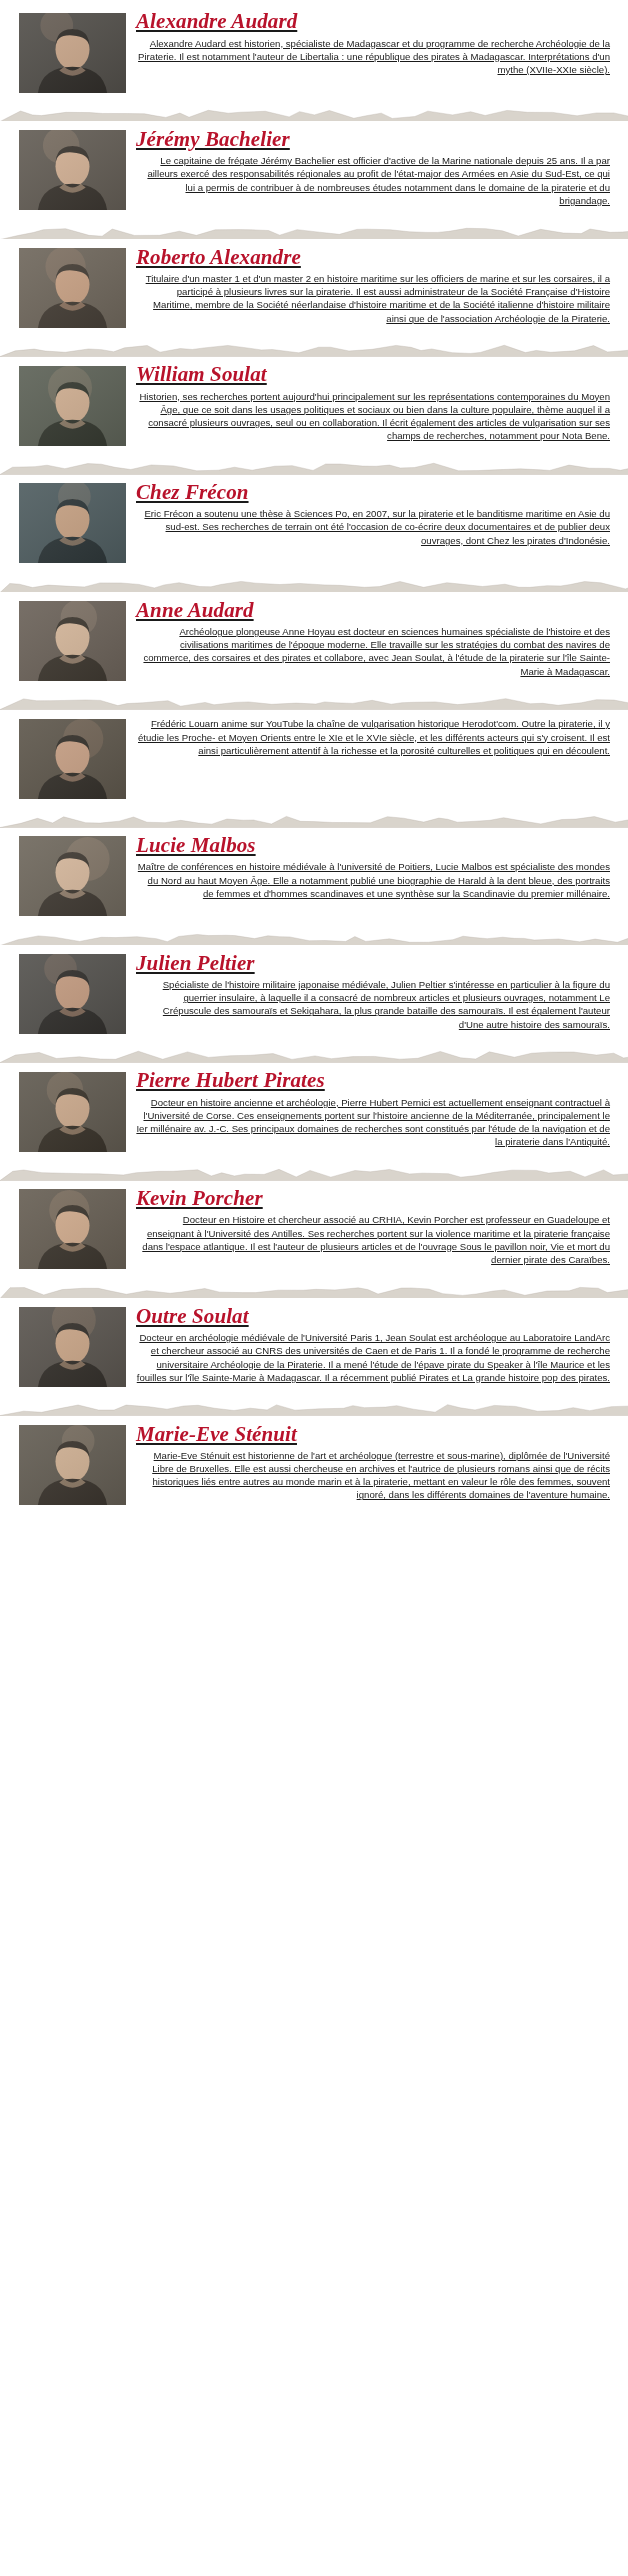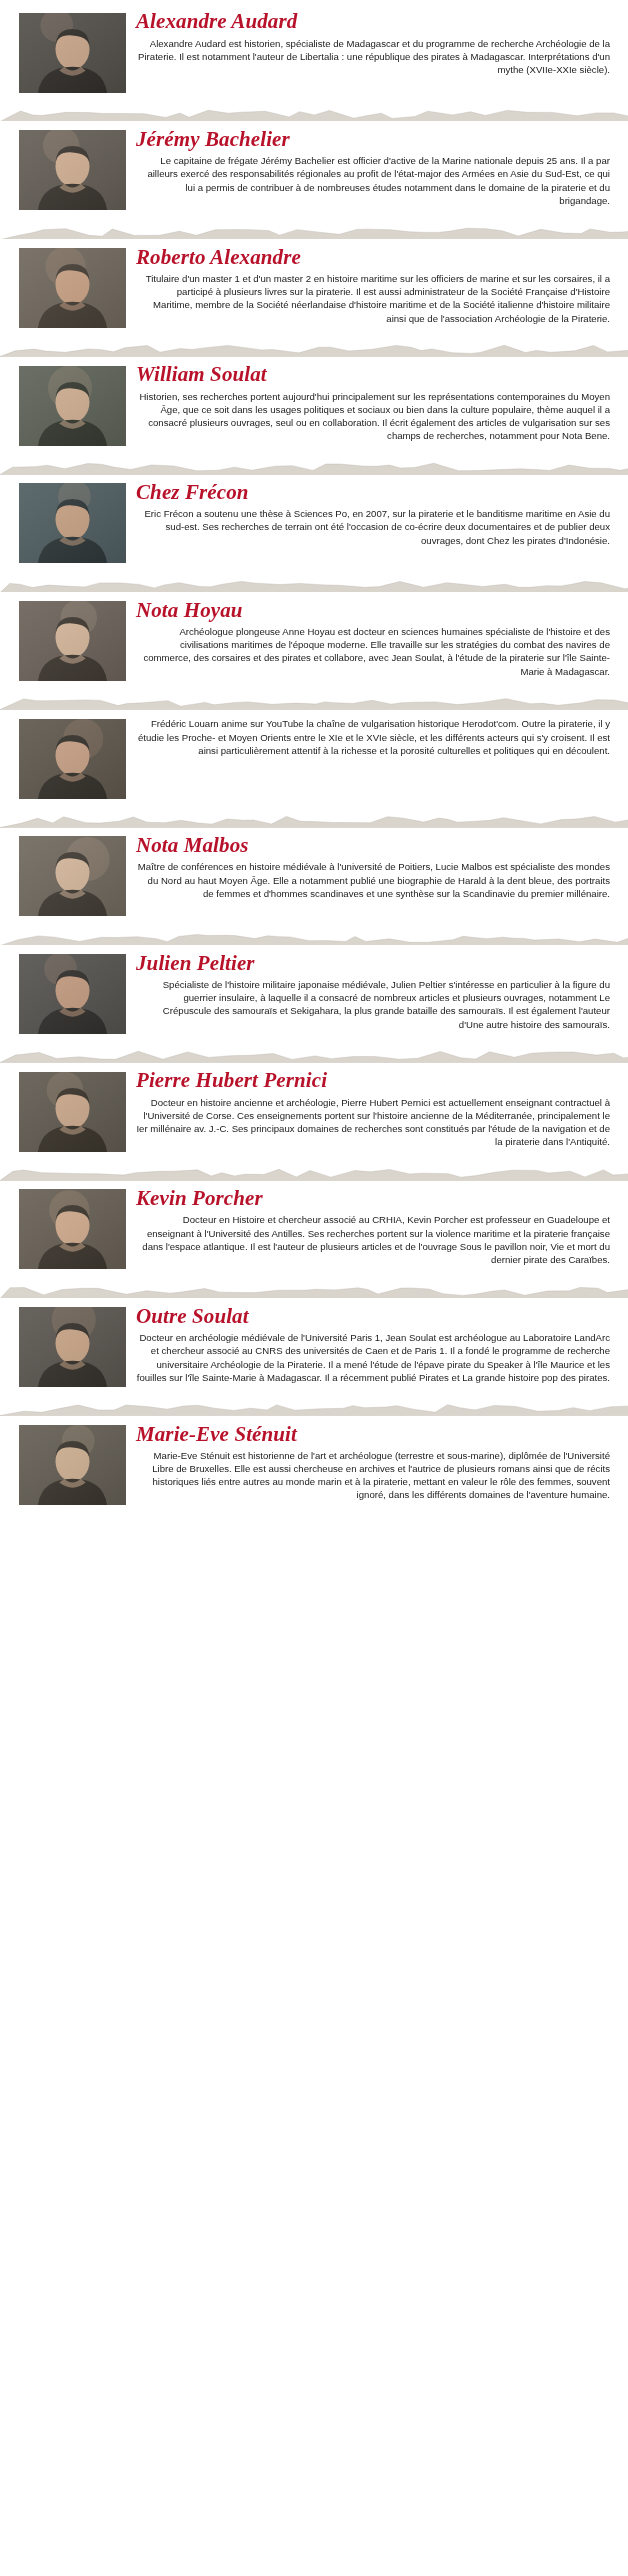--- a/index.html
+++ b/index.html
@@ -21,20 +21,21 @@
   }
   .bio {
     position: relative;
     padding: 0 19px 0 19px;
     margin-bottom: 16.3px;
     box-sizing: border-box;
   }
   .bio-inner {
     position: relative;
     min-height: 75px;
+    text-decoration: underline;
   }
   .portrait {
     float: left;
     width: 107px;
     height: 80px;
     margin-right: 10px;
     margin-top: 1.3px;
     border: 0;
     overflow: hidden;
     position: relative;
@@ -247,21 +248,21 @@
     <path d="M72 86 q13 12 26 0 l8 6 q-21 16 -42 0 z" fill="#d5b79b" opacity="0.55"></path>
     <rect x="0" y="0" width="170" height="128" fill="url(#g5)" opacity="0.18"></rect>
     <defs>
       <linearGradient id="g5" x1="0" y1="0" x2="1" y2="1">
         <stop offset="0%" stop-color="#ffffff" stop-opacity="0.5"></stop>
         <stop offset="100%" stop-color="#000000" stop-opacity="0.6"></stop>
       </linearGradient>
     </defs>
   </svg>
         </div>
-      <h2 class="bio-name">Nota Hoyau</h2>
+      <h2 class="bio-name">Anne Audard</h2>
       <p class="bio-text">Archéologue plongeuse Anne Hoyau est docteur en sciences humaines spécialiste de l'histoire et des civilisations maritimes de l'époque moderne. Elle travaille sur les stratégies du combat des navires de commerce, des corsaires et des pirates et collabore, avec Jean Soulat, à l'étude de la piraterie sur l'île Sainte-Marie à Madagascar.</p>
       <div class="clear"></div>
     </div>
     </div>
     <div class="tear">
       <svg width="629" height="12.6" viewBox="0 0 1000 20">
     <rect x="0" y="0" width="1000" height="20" fill="#ffffff"></rect>
     <path d="M0,20 L37.4,3.0 L58.3,6.0 L80.8,5.8 L101.9,5.5 L137.2,4.7 L159.6,5.4 L187.3,13.7 L202.2,10.4 L227.2,9.2 L267.0,5.9 L287.2,14.6 L326.1,8.6 L340.2,12.4 L374.1,8.6 L394.9,7.8 L432.2,11.6 L470.9,9.7 L502.2,11.2 L516.2,7.8 L533.6,9.2 L560.6,10.2 L591.6,5.3 L622.0,11.4 L638.9,9.1 L657.7,8.4 L692.1,7.8 L727.5,12.1 L765.6,8.6 L803.9,2.6 L843.0,10.7 L862.7,10.0 L887.3,13.2 L924.2,9.2 L948.3,4.2 L976.2,4.9 L1013.5,12.0 L1000,20 Z" fill="#d9d4cc"></path>
     <path d="M0,20 L37.4,3.0 L58.3,6.0 L80.8,5.8 L101.9,5.5 L137.2,4.7 L159.6,5.4 L187.3,13.7 L202.2,10.4 L227.2,9.2 L267.0,5.9 L287.2,14.6 L326.1,8.6 L340.2,12.4 L374.1,8.6 L394.9,7.8 L432.2,11.6 L470.9,9.7 L502.2,11.2 L516.2,7.8 L533.6,9.2 L560.6,10.2 L591.6,5.3 L622.0,11.4 L638.9,9.1 L657.7,8.4 L692.1,7.8 L727.5,12.1 L765.6,8.6 L803.9,2.6 L843.0,10.7 L862.7,10.0 L887.3,13.2 L924.2,9.2 L948.3,4.2 L976.2,4.9 L1013.5,12.0 L1000,20 Z" fill="none" stroke="#b7b0a6" stroke-width="0.8" opacity="0.7"></path>
   </svg>
@@ -310,21 +311,21 @@
     <path d="M72 86 q13 12 26 0 l8 6 q-21 16 -42 0 z" fill="#d6b89d" opacity="0.55"></path>
     <rect x="0" y="0" width="170" height="128" fill="url(#g7)" opacity="0.18"></rect>
     <defs>
       <linearGradient id="g7" x1="0" y1="0" x2="1" y2="1">
         <stop offset="0%" stop-color="#ffffff" stop-opacity="0.5"></stop>
         <stop offset="100%" stop-color="#000000" stop-opacity="0.6"></stop>
       </linearGradient>
     </defs>
   </svg>
         </div>
-      <h2 class="bio-name">Nota  Malbos</h2>
+      <h2 class="bio-name">Lucie  Malbos</h2>
       <p class="bio-text">Maître de conférences en histoire médiévale à l'université de Poitiers, Lucie Malbos est spécialiste des mondes du Nord au haut Moyen Âge. Elle a notamment publié une biographie de Harald à la dent bleue, des portraits de femmes et d'hommes scandinaves et une synthèse sur la Scandinavie du premier millénaire.</p>
       <div class="clear"></div>
     </div>
     </div>
     <div class="tear">
       <svg width="629" height="12.6" viewBox="0 0 1000 20">
     <rect x="0" y="0" width="1000" height="20" fill="#ffffff"></rect>
     <path d="M0,20 L28.8,10.6 L61.0,4.6 L86.7,6.6 L126.6,13.4 L161.1,6.8 L184.3,7.3 L217.7,5.9 L248.5,9.0 L266.0,13.8 L284.0,5.5 L313.7,2.3 L331.0,4.1 L359.4,3.6 L373.4,4.1 L404.8,8.9 L426.0,4.4 L444.2,5.9 L460.5,6.2 L491.6,12.3 L516.7,11.9 L549.5,13.6 L564.2,5.7 L581.5,13.4 L619.0,9.3 L651.7,14.8 L681.3,14.7 L720.2,10.6 L736.1,5.1 L754.6,7.3 L774.6,9.0 L799.4,6.7 L818.0,8.5 L833.3,8.6 L849.4,11.2 L888.1,9.5 L921.6,14.0 L946.1,9.7 L981.7,14.8 L1012.8,3.3 L1000,20 Z" fill="#d9d4cc"></path>
     <path d="M0,20 L28.8,10.6 L61.0,4.6 L86.7,6.6 L126.6,13.4 L161.1,6.8 L184.3,7.3 L217.7,5.9 L248.5,9.0 L266.0,13.8 L284.0,5.5 L313.7,2.3 L331.0,4.1 L359.4,3.6 L373.4,4.1 L404.8,8.9 L426.0,4.4 L444.2,5.9 L460.5,6.2 L491.6,12.3 L516.7,11.9 L549.5,13.6 L564.2,5.7 L581.5,13.4 L619.0,9.3 L651.7,14.8 L681.3,14.7 L720.2,10.6 L736.1,5.1 L754.6,7.3 L774.6,9.0 L799.4,6.7 L818.0,8.5 L833.3,8.6 L849.4,11.2 L888.1,9.5 L921.6,14.0 L946.1,9.7 L981.7,14.8 L1012.8,3.3 L1000,20 Z" fill="none" stroke="#b7b0a6" stroke-width="0.8" opacity="0.7"></path>
   </svg>
@@ -374,21 +375,21 @@
     <path d="M72 86 q13 12 26 0 l8 6 q-21 16 -42 0 z" fill="#cba98c" opacity="0.55"></path>
     <rect x="0" y="0" width="170" height="128" fill="url(#g9)" opacity="0.18"></rect>
     <defs>
       <linearGradient id="g9" x1="0" y1="0" x2="1" y2="1">
         <stop offset="0%" stop-color="#ffffff" stop-opacity="0.5"></stop>
         <stop offset="100%" stop-color="#000000" stop-opacity="0.6"></stop>
       </linearGradient>
     </defs>
   </svg>
         </div>
-      <h2 class="bio-name">Pierre Hubert Pernici</h2>
+      <h2 class="bio-name">Pierre Hubert Pirates</h2>
       <p class="bio-text">Docteur en histoire ancienne et archéologie, Pierre Hubert Pernici est actuellement enseignant contractuel à l'Université de Corse. Ces enseignements portent sur l'histoire ancienne de la Méditerranée, principalement le Ier millénaire av. J.-C. Ses principaux domaines de recherches sont constitués par l'étude de la navigation et de la piraterie dans l'Antiquité.</p>
       <div class="clear"></div>
     </div>
     </div>
     <div class="tear">
       <svg width="629" height="12.6" viewBox="0 0 1000 20">
     <rect x="0" y="0" width="1000" height="20" fill="#ffffff"></rect>
     <path d="M0,20 L20.3,5.3 L37.6,3.2 L66.7,7.4 L99.4,8.3 L132.9,9.0 L156.9,9.3 L196.1,11.1 L216.7,7.5 L252.7,5.3 L275.0,5.2 L314.2,2.9 L336.0,12.7 L352.6,7.7 L372.7,12.7 L388.8,9.9 L419.8,10.2 L443.5,2.1 L470.9,14.3 L492.9,3.9 L525.9,14.5 L564.3,4.0 L588.7,6.1 L619.1,2.3 L651.1,9.5 L671.7,8.2 L696.5,8.7 L713.0,9.1 L732.6,14.6 L757.2,12.1 L784.1,7.2 L814.0,3.4 L852.6,3.8 L872.4,8.0 L906.5,5.2 L930.0,14.2 L959.6,3.0 L974.7,11.1 L1014.7,8.5 L1000,20 Z" fill="#d9d4cc"></path>
     <path d="M0,20 L20.3,5.3 L37.6,3.2 L66.7,7.4 L99.4,8.3 L132.9,9.0 L156.9,9.3 L196.1,11.1 L216.7,7.5 L252.7,5.3 L275.0,5.2 L314.2,2.9 L336.0,12.7 L352.6,7.7 L372.7,12.7 L388.8,9.9 L419.8,10.2 L443.5,2.1 L470.9,14.3 L492.9,3.9 L525.9,14.5 L564.3,4.0 L588.7,6.1 L619.1,2.3 L651.1,9.5 L671.7,8.2 L696.5,8.7 L713.0,9.1 L732.6,14.6 L757.2,12.1 L784.1,7.2 L814.0,3.4 L852.6,3.8 L872.4,8.0 L906.5,5.2 L930.0,14.2 L959.6,3.0 L974.7,11.1 L1014.7,8.5 L1000,20 Z" fill="none" stroke="#b7b0a6" stroke-width="0.8" opacity="0.7"></path>
   </svg>

